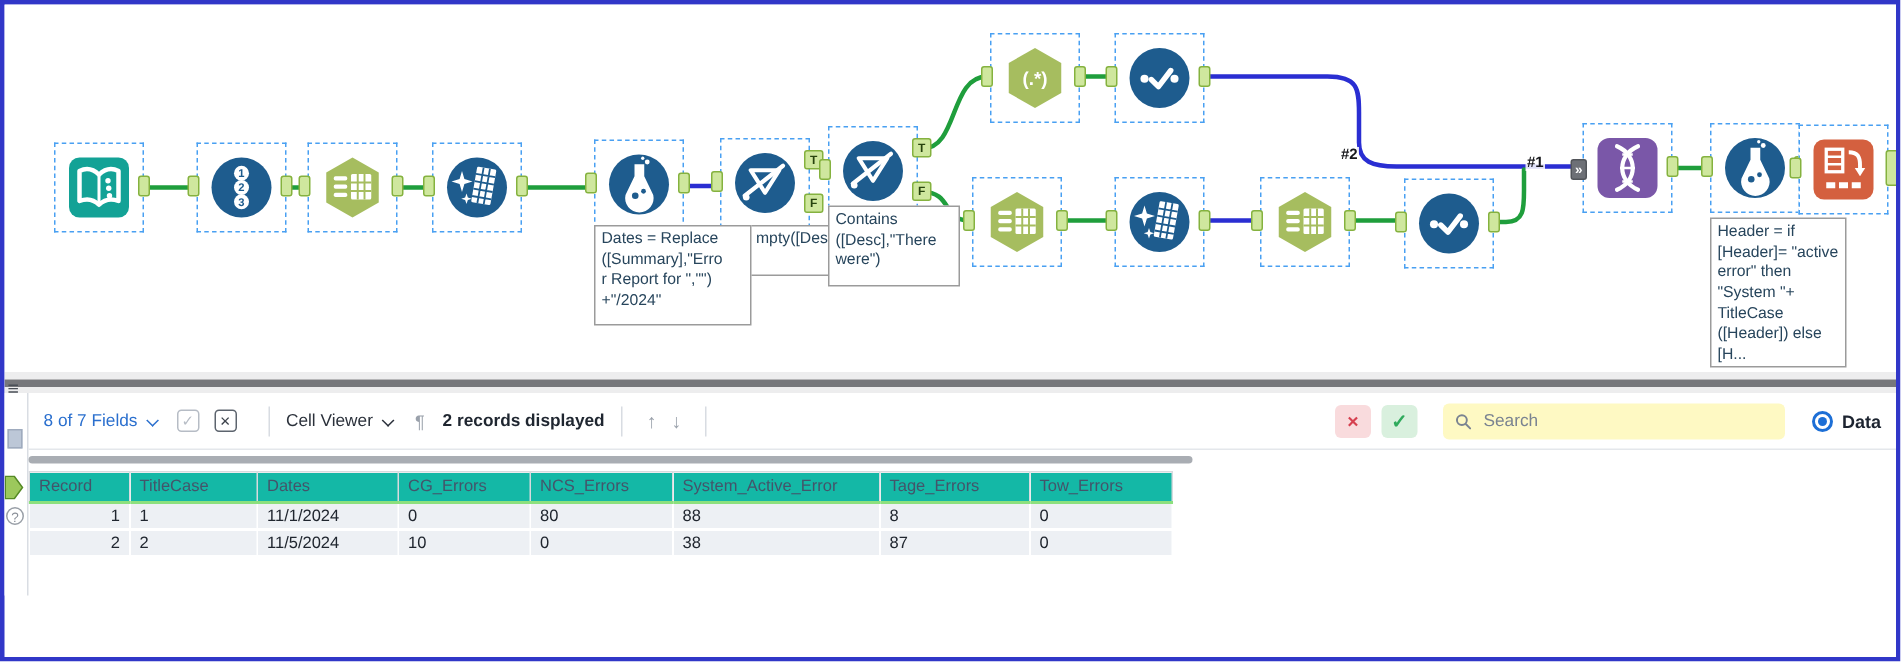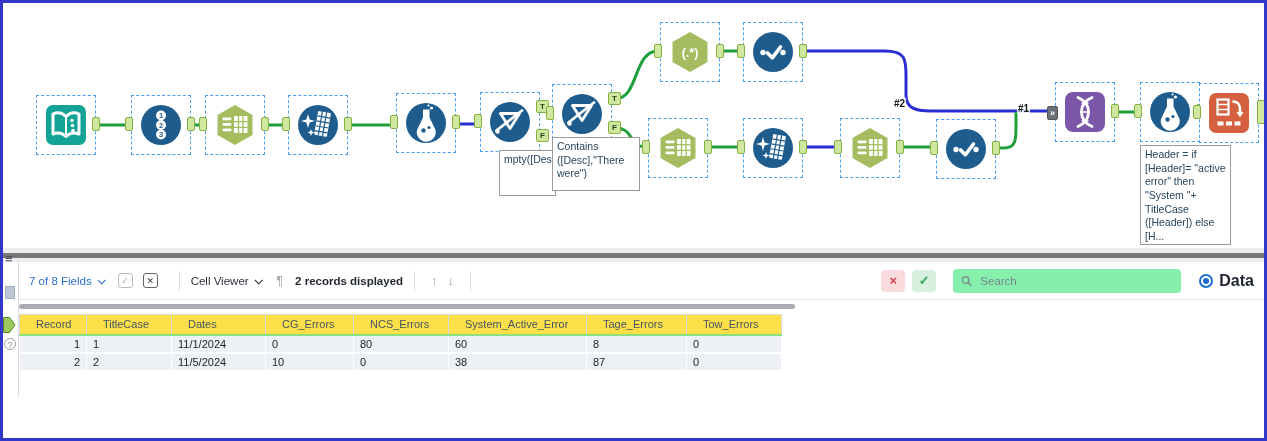--- a/index.html
+++ b/index.html
@@ -50,33 +50,33 @@
   .ibox.dark{border-color:#5d646e;color:#3c424b;font-size:9px;}
   .vsep{width:1px;height:20px;background:#d8dce2;margin:0 11px;}
   .tb-item{display:inline-flex;align-items:center;color:#2b313b;}
   .pilcrow{color:#9aa1ab;margin:0 12px 0 16px;font-size:12px;}
   .records{color:#1f2630;font-weight:600;}
   .arr{color:#9aa1ab;font-size:13px;margin:0 5px;}
   .spacer{flex:1;}
   .btn-sq{width:24px;height:22px;border:none;border-radius:4px;font-weight:700;font-size:13px;line-height:1;cursor:pointer;margin-right:7px;}
   .btn-red{background:#f9dbdd;color:#d6404f;}
   .btn-green{background:#d9f0de;color:#2faa5c;}
-  .search{display:flex;align-items:center;width:228px;height:24px;background:#86efac;border-radius:4px;padding:0 8px;margin:0 18px 0 10px;}
+  .search{display:flex;align-items:center;width:228px;height:24px;background:#fef9c3;border-radius:4px;padding:0 8px;margin:0 18px 0 10px;}
   .search input{border:none;background:transparent;outline:none;font-size:11.5px;color:#3a414c;width:100%;margin-left:6px;
                 font-family:"Liberation Sans",sans-serif;}
   .search input::placeholder{color:#7a8391;}
-  .radio{display:inline-flex;align-items:center;font-size:16px;color:#1d2430;font-weight:600;}
+  .radio{display:inline-flex;align-items:center;font-size:12px;color:#1d2430;font-weight:600;}
   .radio-circle{width:14px;height:14px;border:2px solid #1d6fd6;border-radius:50%;display:inline-flex;align-items:center;justify-content:center;margin-right:6px;}
   .radio-dot{width:6px;height:6px;border-radius:50%;background:#1d6fd6;}
 
   .scrollstrip{position:relative;height:14px;}
   .scrollthumb{position:absolute;left:0;top:4px;width:776px;height:5px;background:#a9adb3;border-radius:3px;}
 
   table.grid{border-collapse:collapse;table-layout:fixed;width:762px;font-size:11px;}
-  table.grid th{background:#fde047;color:#44546a;font-weight:400;text-align:left;padding:2px 16px;height:20px;
+  table.grid th{background:#14b8a6;color:#44546a;font-weight:400;text-align:left;padding:2px 6px;height:20px;
       border-right:1px solid #d7dade;border-top:1px solid #d7dade;border-bottom:2px solid #8ce07d;overflow:hidden;white-space:nowrap;}
   table.grid th:first-child{border-left:1px solid #d7dade;}
   table.grid td{background:#edf0f4;color:#20262f;padding:1px 6px;height:18px;border-right:1px solid #fff;border-bottom:2px solid #fff;overflow:hidden;white-space:nowrap;}
   table.grid td.right{text-align:right;}
 </style>
 </head>
 <body>
 
 <div class="frame">
 
@@ -278,21 +278,25 @@
     <path d="M29.5 21 L33 26.5 L36.5 21 Z" fill="#fff"></path>
     <rect x="10.5" y="30.5" width="6" height="4" fill="#fff"></rect>
             <rect x="19" y="30.5" width="6" height="4" fill="#fff"></rect>
             <rect x="27.5" y="30.5" width="6" height="4" fill="#fff"></rect>
           </svg></div>
         <span class="anchor" style="left:-7px;top:21px"></span>
         <span class="anchor big" style="left:57px;top:16px"></span>
       </div>
       <div class="conn-label" style="left: 890px; top: 95px;">#2</div>
       <div class="conn-label" style="left: 1014px; top: 100px;">#1</div>
-      <div class="annotation" style="left: 496px; top: 147px; width: 57px; height: 46px; z-index: 1;">mpty([Des</div>
+      <div class="annotation" style="left: 496px; top: 147px; width: 57px; height: 34px; z-index: 1;">mpty([Des</div>
+      <div class="annotation" style="left: 393px; top: 147px; width: 105px; height: 67px; z-index: 2;">Dates = Replace
+([Summary],"Erro
+r Report for ","")
++"/2024"</div>
       <div class="annotation" style="left: 549px; top: 134px; width: 88px; height: 54px; z-index: 3;">Contains
 ([Desc],"There
 were")</div>
       <div class="annotation" style="left: 1137px; top: 142px; width: 91px; height: 100px; z-index: 3;">Header = if
 [Header]= "active
 error" then
 "System "+
 TitleCase
 ([Header]) else
 [H...</div>
@@ -309,21 +313,21 @@
       <span class="sel-indicator"></span>
       <svg class="anchor-arrow" width="13" height="16" viewBox="0 0 13 16">
         <polygon points="0.5,0.5 6.5,0.5 12,8 6.5,15.5 0.5,15.5" fill="#9cc85c" stroke="#558a25" stroke-width="1"></polygon>
       </svg>
       <span class="help-icon">?</span>
     </div>
 
     <div class="main">
       <div class="toolbar">
         <span class="tb-link">
-          <span>7 of 8 Fields</span>
+          <span>8 of 7 Fields</span>
           <span class="chev"></span>
         </span>
         <span class="ibox">✓</span>
         <span class="ibox dark">✕</span>
         <span class="vsep"></span>
         <span class="tb-item">
           <span>Cell Viewer</span>
           <span class="chev"></span>
         </span>
         <span class="pilcrow">¶</span>
@@ -377,21 +381,21 @@
               <th>Tow_Errors</th>
             </tr>
           </thead>
           <tbody>
             <tr>
               <td class="right">1</td>
               <td class="">1</td>
               <td class="">11/1/2024</td>
               <td class="">0</td>
               <td class="">80</td>
-              <td class="">60</td>
+              <td class="">88</td>
               <td class="">8</td>
               <td class="">0</td>
             </tr>
             <tr>
               <td class="right">2</td>
               <td class="">2</td>
               <td class="">11/5/2024</td>
               <td class="">10</td>
               <td class="">0</td>
               <td class="">38</td>

